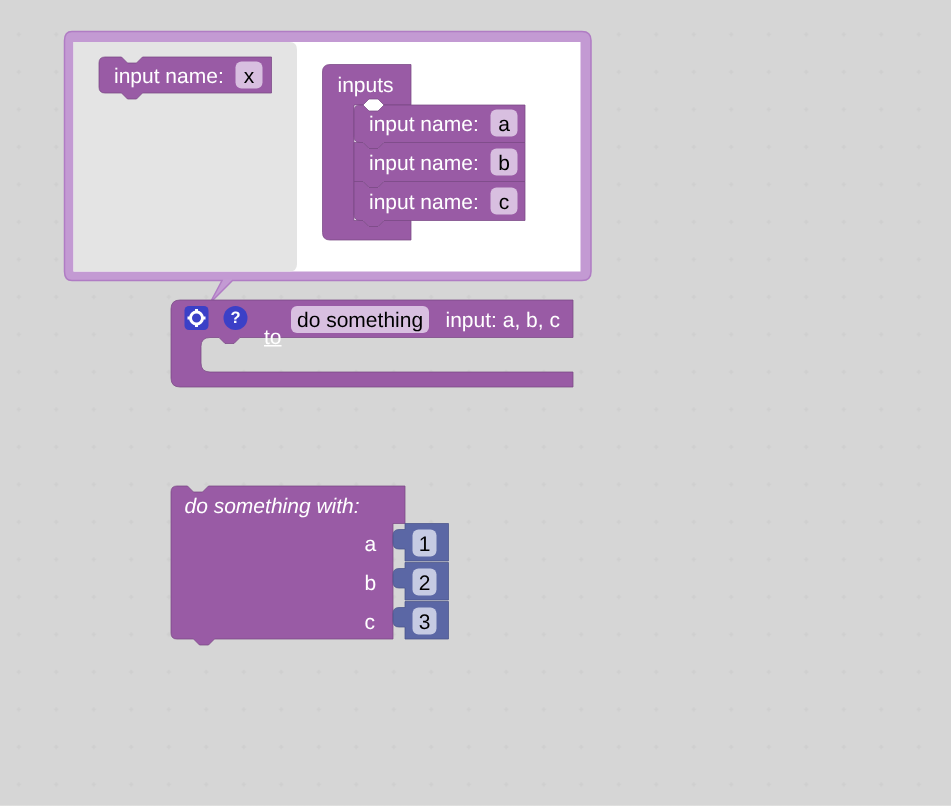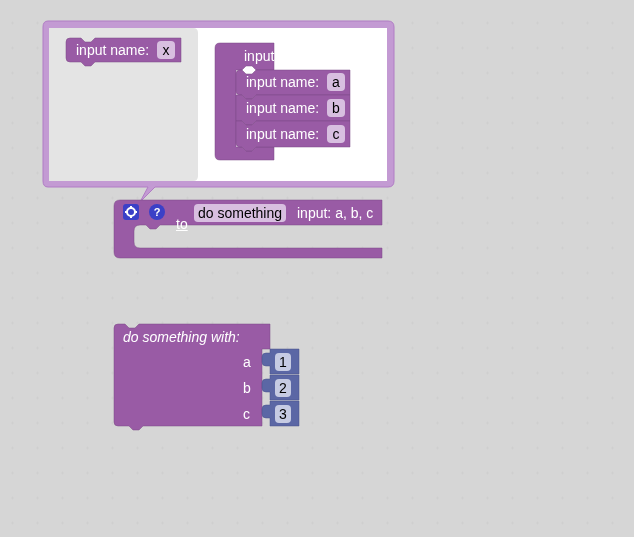--- a/index.html
+++ b/index.html
@@ -53,21 +53,21 @@
   <path d="M220,43 H274 V70 H256 L252,66 H246 L242,70 H236 V147 H242 L246,151 H252 L256,147 H274 V160 H220 Q215,160 215,155 V48 Q215,43 220,43 Z" fill="#995ba5" stroke="#7a4884" stroke-width="0.5"></path>
 
   <path d="M240,70 H242 L246,74 H252 L256,70 H350 V95 H256 L252,99 H246 L242,95 H240 Q236,95 236,91 V74 Q236,70 240,70 Z" fill="#995ba5" stroke="#7a4884" stroke-width="0.5"></path>
   <path d="M236,95 H242 L246,99 H252 L256,95 H350 V121 H256 L252,125 H246 L242,121 H236 Z" fill="#995ba5" stroke="#7a4884" stroke-width="0.5"></path>
   <path d="M236,121 H242 L246,125 H252 L256,121 H350 V147 H256 L252,151 H246 L242,147 H240 Q236,147 236,143 Z" fill="#995ba5" stroke="#7a4884" stroke-width="0.5"></path>
 </svg>
 
 <div class="blk-text" style="left:76px;top:41px;">input name:</div>
 <div class="field" style="left:157px;top:41px;width:10px;">x</div>
 
-<div class="blk-text" style="left:225px;top:47px;margin-left:19px;">inputs</div>
+<div class="blk-text" style="left:225px;top:47px;">inputs</div>
 
 <div class="blk-text" style="left:246px;top:73px;">input name:</div>
 <div class="field" style="left:327px;top:73px;width:10px;">a</div>
 <div class="blk-text" style="left:246px;top:99px;">input name:</div>
 <div class="field" style="left:327px;top:99px;width:10px;">b</div>
 <div class="blk-text" style="left:246px;top:125px;">input name:</div>
 <div class="field" style="left:327px;top:125px;width:10px;">c</div>
 
 <svg class="canvas" width="634" height="537">
   <path d="M120,200 H382 V225 H160 L156,229 H150 L146,225 H140 Q134,225 134,231 V242 Q134,248 140,248 H382 V258 H120 Q114,258 114,252 V206 Q114,200 120,200 Z" fill="#995ba5" stroke="#7a4884" stroke-width="0.5"></path>

